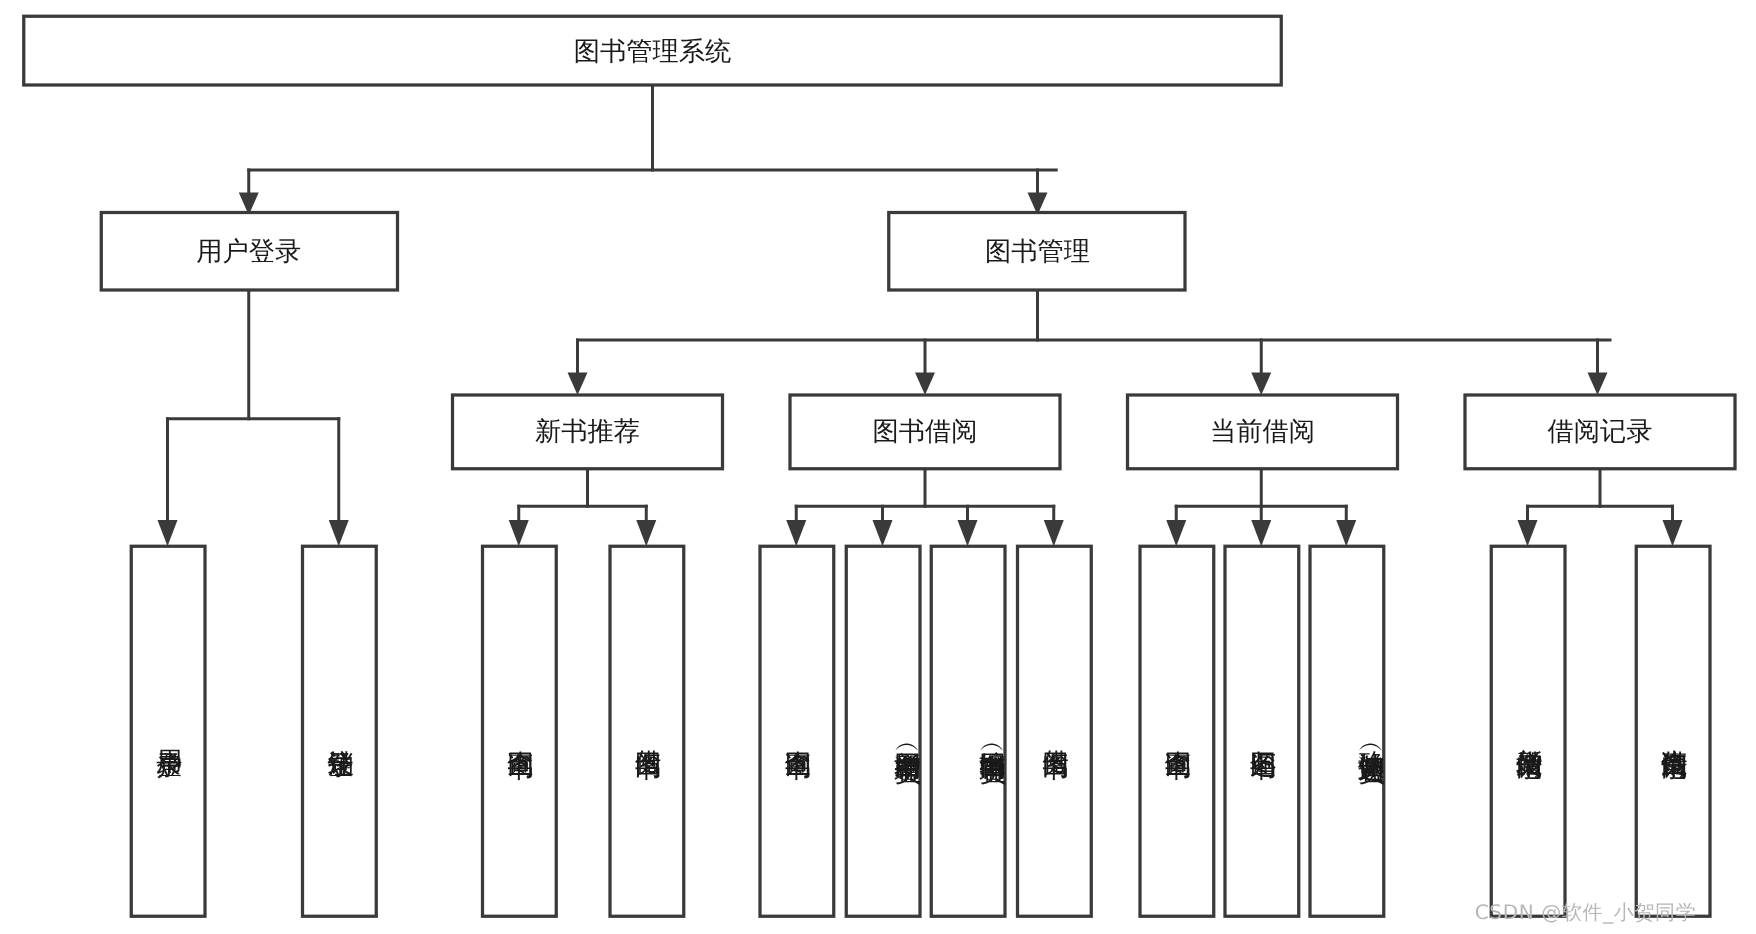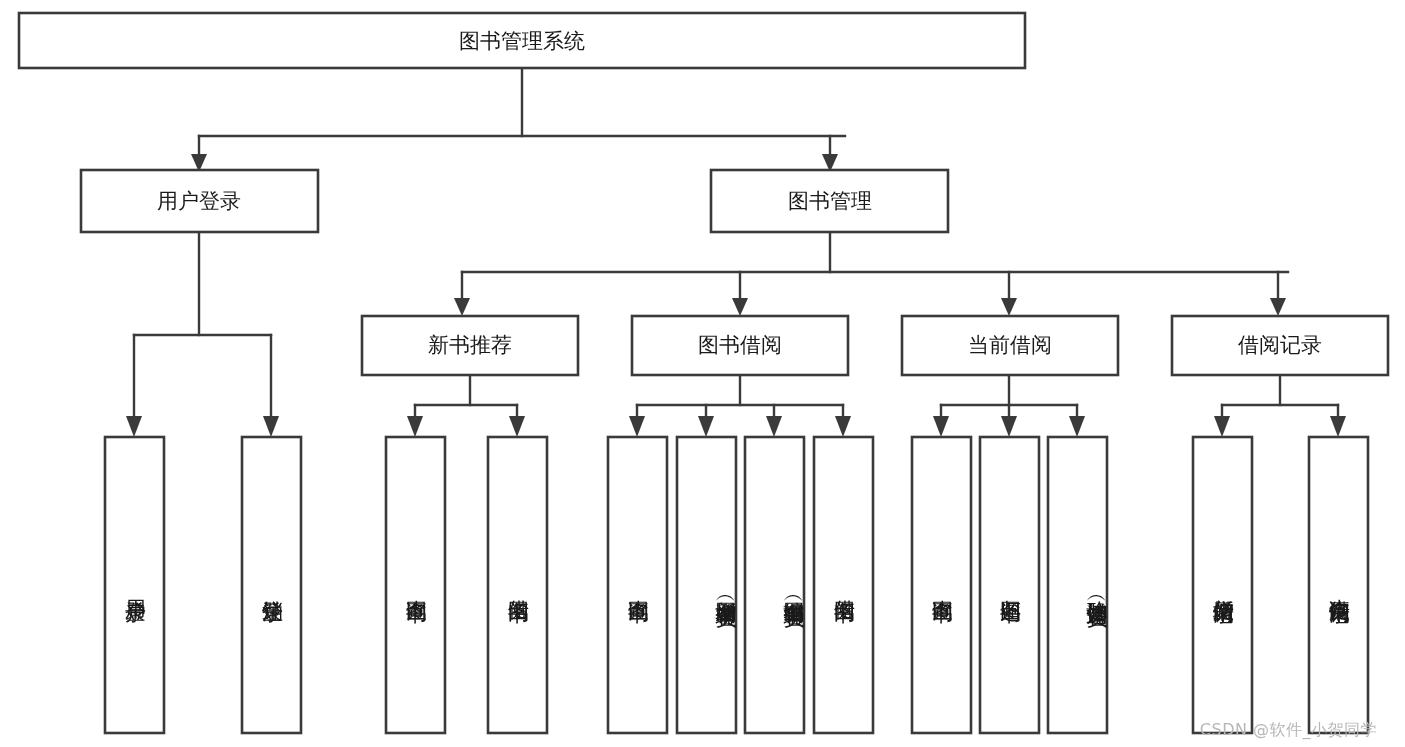--- a/index.html
+++ b/index.html
@@ -61,21 +61,21 @@
     letter-spacing: 1px;
     display: flex;
     align-items: center;
     justify-content: center;
     white-space: nowrap;
     pointer-events: none;
     user-select: none;
   }
   .watermark {
     position: absolute;
-    right: 4px;
+    right: 24px;
     bottom: 6px;
     font-family: "DejaVu Sans", "Liberation Sans", sans-serif;
     font-size: 16px;
     color: #b7b7b7;
     letter-spacing: 0.5px;
     white-space: nowrap;
   }
 </style>
 </head>
 <body>

